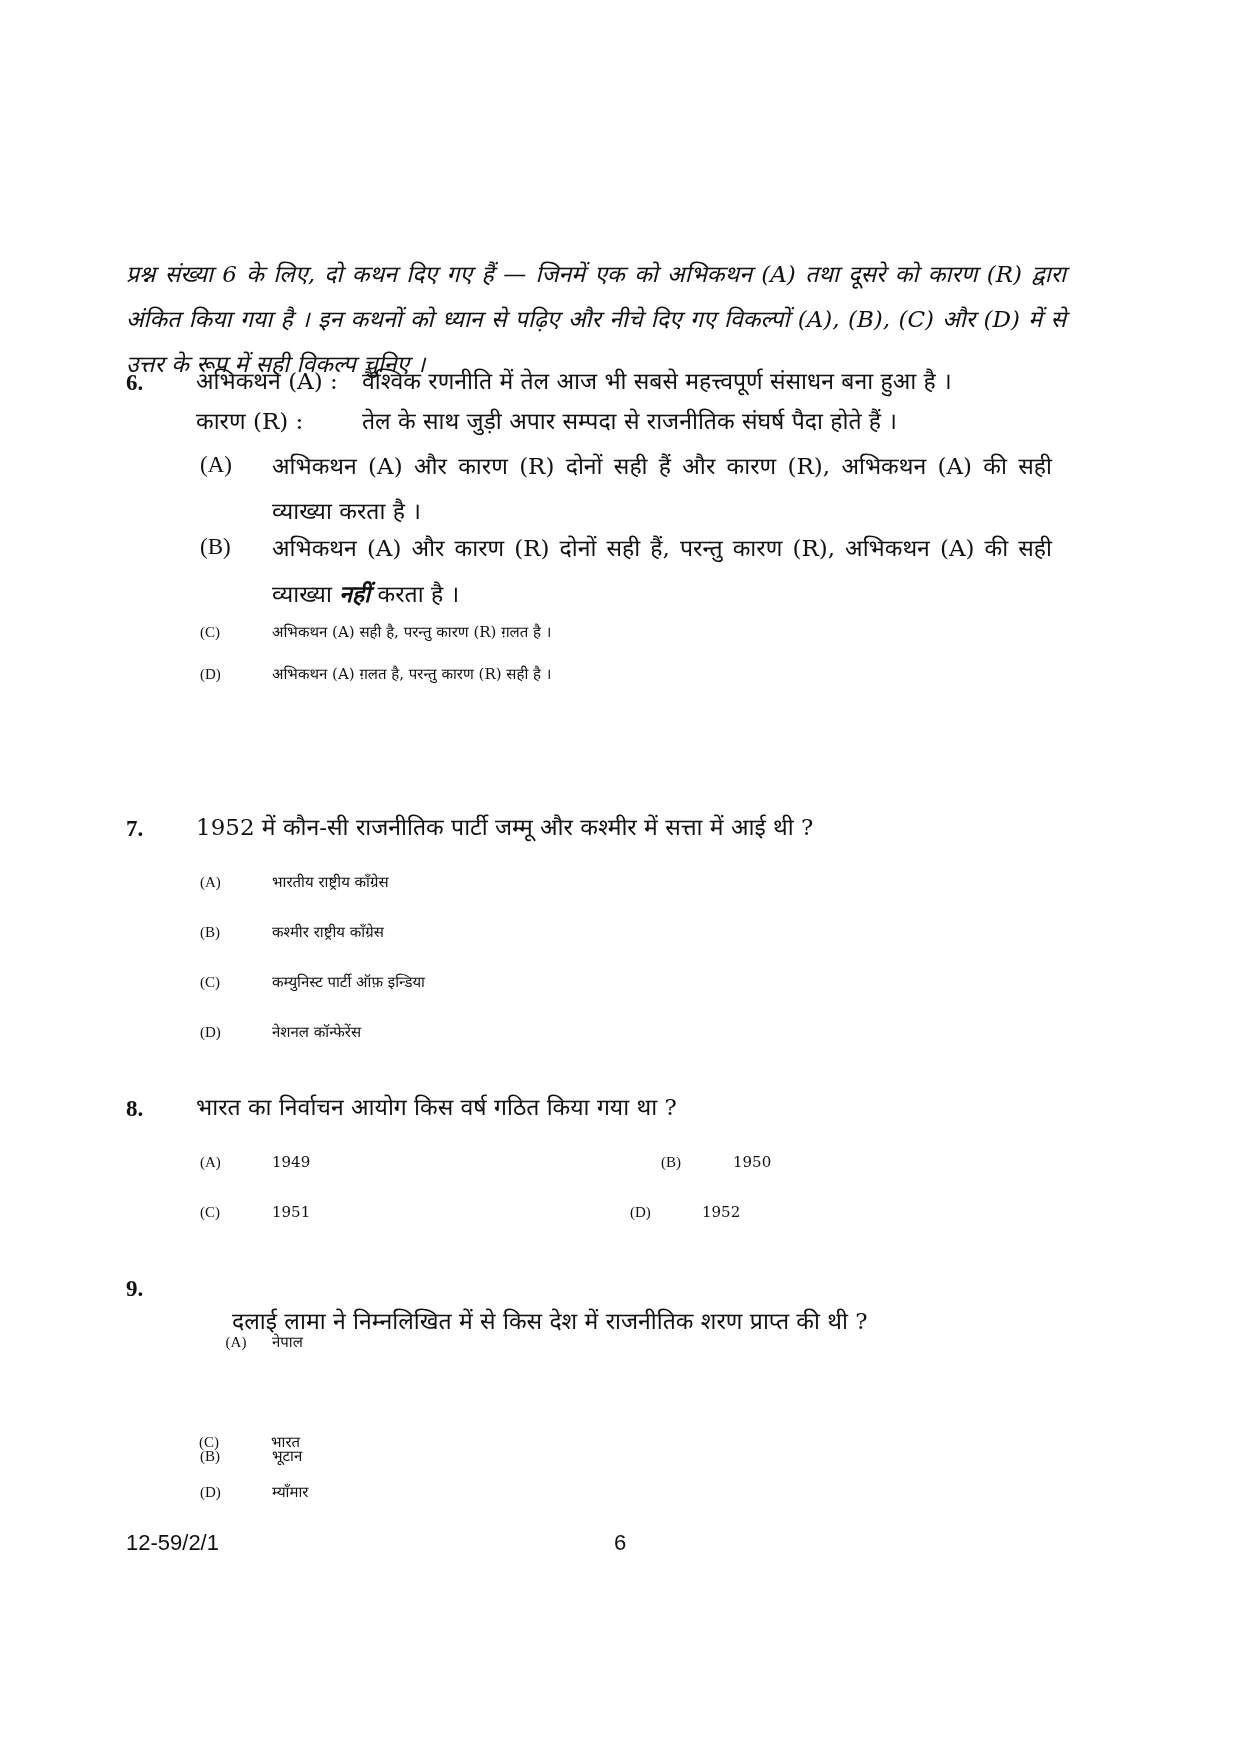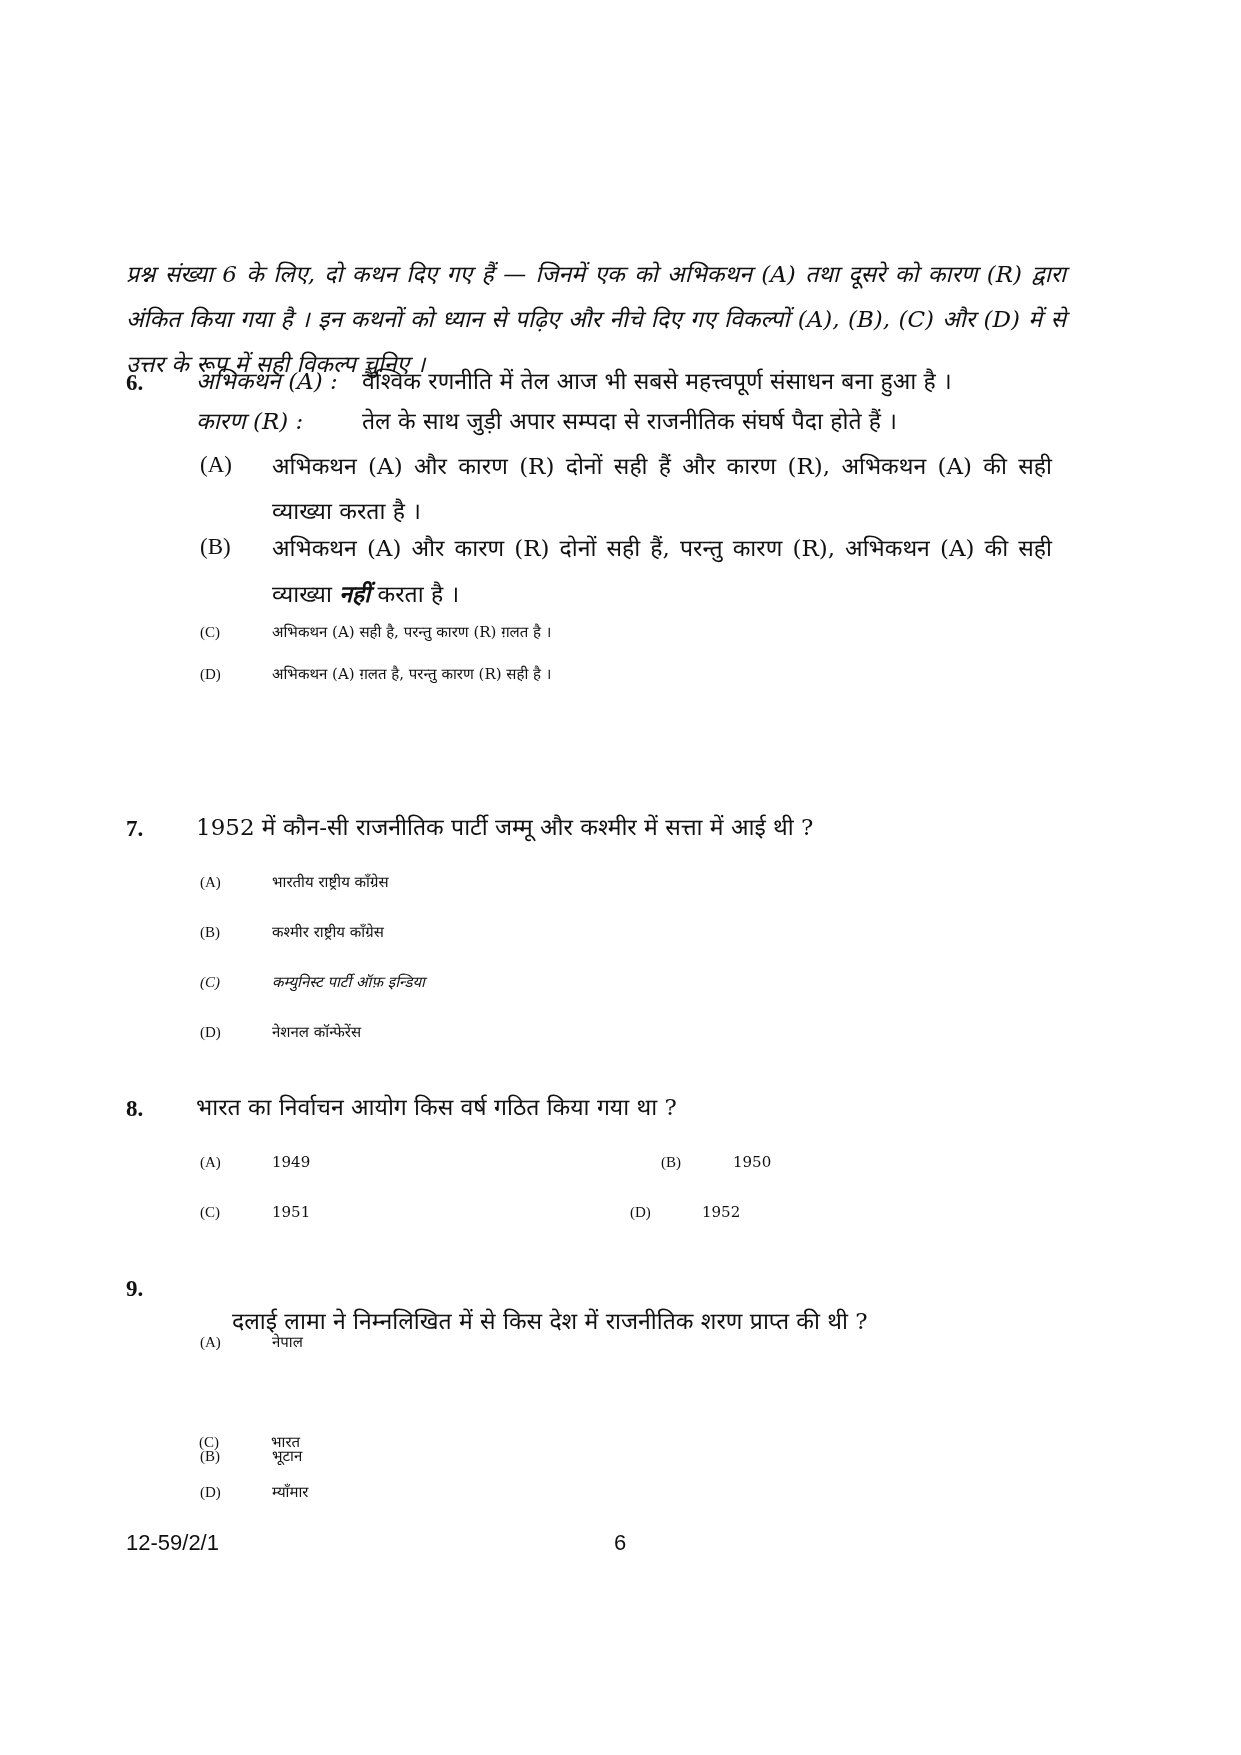--- a/index.html
+++ b/index.html
@@ -41,21 +41,20 @@
     .qtext {
       position: absolute;
       left: 196px;
       font-size: 23px;
       line-height: 30px;
       white-space: nowrap;
     }
     .ar-label {
       display: inline-block;
       width: 166px;
-      font-style: italic;
     }
     .opt {
       position: absolute;
       font-size: 15px;
       line-height: 40px;
       white-space: nowrap;
     }
     .opt-letter {
       display: inline-block;
       width: 72px;
@@ -130,21 +129,21 @@
 
   <div>
     <div class="qnum" style="top:816px;">7.</div>
     <div class="qtext" style="top:812px;">1952 में कौन-सी राजनीतिक पार्टी जम्मू और कश्मीर में सत्ता में आई थी ?</div>
     <div class="opt" style="left:200px; top:862px;">
       <span class="opt-letter">(A)</span><span>भारतीय राष्ट्रीय काँग्रेस</span>
     </div>
     <div class="opt" style="left:200px; top:912px;">
       <span class="opt-letter">(B)</span><span>कश्मीर राष्ट्रीय काँग्रेस</span>
     </div>
-    <div class="opt" style="left:200px; top:962px;font-style:italic;">
+    <div class="opt" style="left:200px; top:962px;">
       <span class="opt-letter">(C)</span><span>कम्युनिस्ट पार्टी ऑफ़ इन्डिया</span>
     </div>
     <div class="opt" style="left:200px; top:1012px;">
       <span class="opt-letter">(D)</span><span>नेशनल कॉन्फेरेंस</span>
     </div>
   </div>
 
   <div>
     <div class="qnum" style="top:1096px;">8.</div>
     <div class="qtext" style="top:1092px;">भारत का निर्वाचन आयोग किस वर्ष गठित किया गया था ?</div>
@@ -158,21 +157,21 @@
       <span class="opt-letter">(C)</span><span>1951</span>
     </div>
     <div class="opt" style="left:630px; top:1192px;">
       <span class="opt-letter">(D)</span><span>1952</span>
     </div>
   </div>
 
   <div>
     <div class="qnum" style="top:1276px;">9.</div>
     <div class="qtext" style="top:1306px;margin-left:36px;">दलाई लामा ने निम्नलिखित में से किस देश में राजनीतिक शरण प्राप्त की थी ?</div>
-    <div class="opt" style="left:200px; top:1322px;">
+    <div class="opt" style="left:200px; top:1322px;text-align:center;">
       <span class="opt-letter">(A)</span><span>नेपाल</span>
     </div>
     <div class="opt" style="left:200px; top:1436px;">
       <span class="opt-letter">(B)</span><span>भूटान</span>
     </div>
     <div class="opt" style="left:199px; top:1422px;">
       <span class="opt-letter">(C)</span><span>भारत</span>
     </div>
     <div class="opt" style="left:200px; top:1472px;">
       <span class="opt-letter">(D)</span><span>म्याँमार</span>

